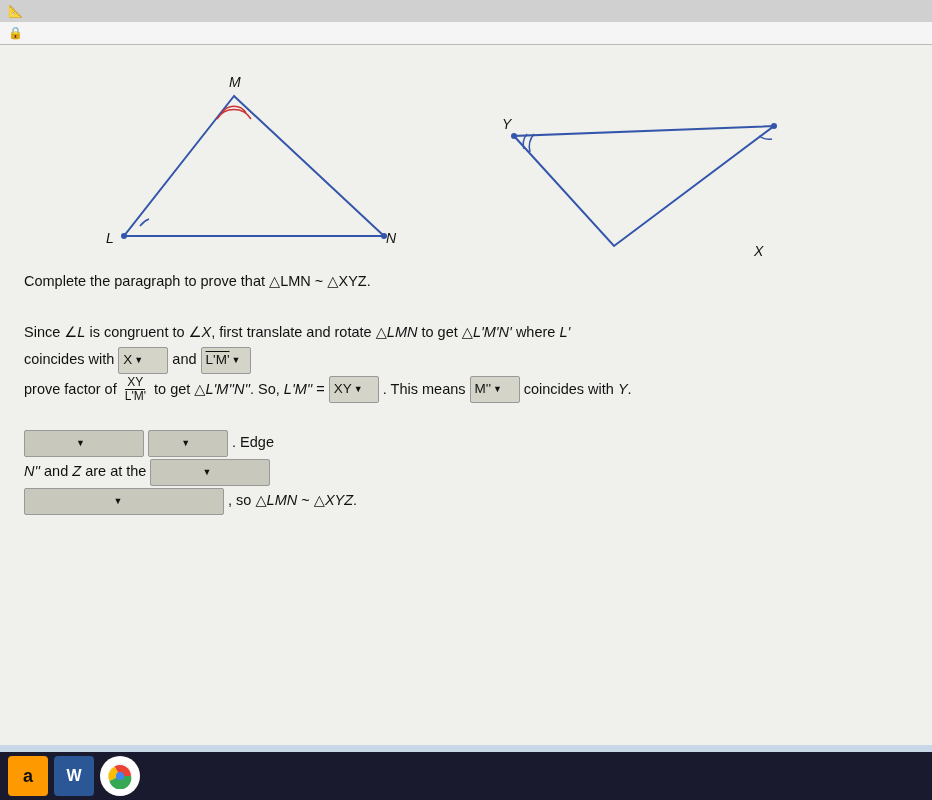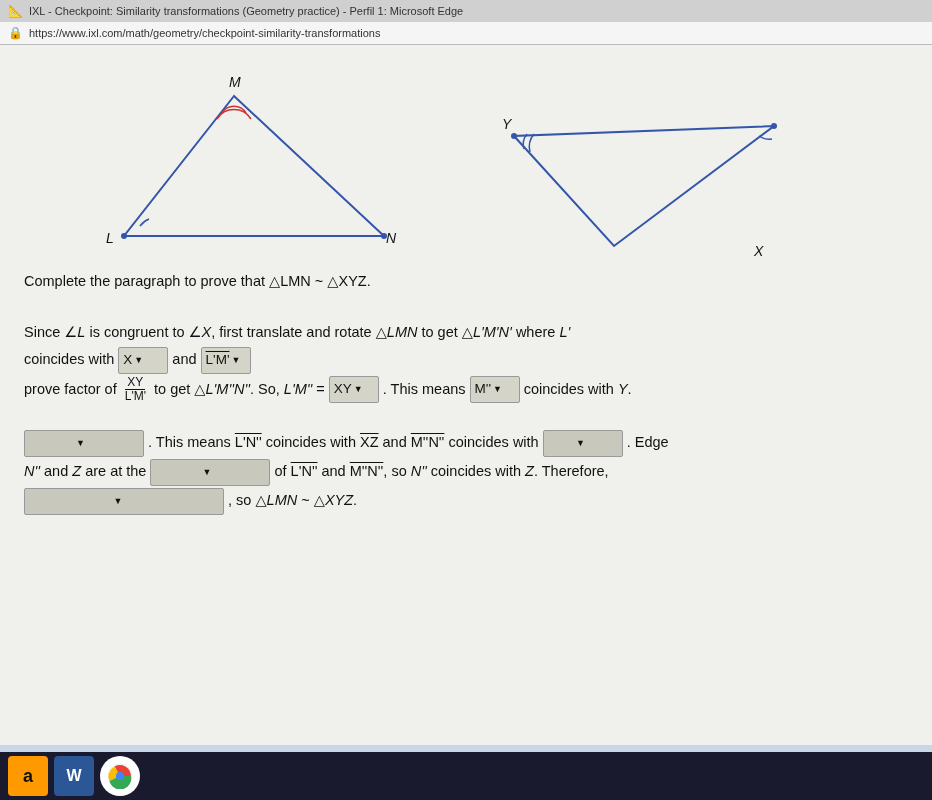--- a/index.html
+++ b/index.html
@@ -158,25 +158,23 @@
     .text-line {
       margin-bottom: 2px;
     }
   </style>
 </head>
 <body>
 
 <div class="browser-chrome">
   <div class="title-bar">
     <span style="font-size:12px;">📐</span>
-    <span>IXL - Checkpoint: Similarity transformations (Geometry practice) - Perfil 1: Microsoft Edge</span>
   </div>
   <div class="address-bar">
     <span class="lock-icon">🔒</span>
-    <span>https://www.ixl.com/math/geometry/checkpoint-similarity-transformations</span>
   </div>
 </div>
 
 <div class="main-content">
 
   <div class="diagram-area">
     <svg width="860" height="195">
 
       <polygon points="210,35 100,175 360,175" fill="none" stroke="#3355aa" stroke-width="2"></polygon>
 
@@ -254,35 +252,33 @@
     </div>
 
     <br>
 
 
     <div class="text-line">
       <span class="inline-dropdown" style="min-width:120px; background:#c8c8bc;">
         <span>&nbsp;&nbsp;&nbsp;&nbsp;&nbsp;&nbsp;&nbsp;&nbsp;&nbsp;&nbsp;&nbsp;&nbsp;</span>
         <span class="dropdown-arrow">▼</span>
       </span>
-      <span>. This means <span class="overline">L'N''</span> coincides with <span class="overline">XZ</span> and <span class="overline">M''N''</span> coincides with </span>
       <span class="inline-dropdown" style="min-width:80px; background:#c8c8bc;">
         <span>&nbsp;&nbsp;&nbsp;&nbsp;&nbsp;&nbsp;&nbsp;</span>
         <span class="dropdown-arrow">▼</span>
       </span>
       <span>. Edge</span>
     </div>
 
     <div class="text-line">
       <span><span class="math-text">N''</span> and <span class="math-text">Z</span> are at the </span>
       <span class="inline-dropdown" style="min-width:120px; background:#c8c8bc;">
         <span>&nbsp;&nbsp;&nbsp;&nbsp;&nbsp;&nbsp;&nbsp;&nbsp;&nbsp;&nbsp;&nbsp;&nbsp;</span>
         <span class="dropdown-arrow">▼</span>
       </span>
-      <span> of <span class="overline">L'N''</span> and <span class="overline">M''N''</span>, so <span class="math-text">N''</span> coincides with <span class="math-text">Z</span>. Therefore,</span>
     </div>
 
 
     <div class="text-line">
       <span class="inline-dropdown" style="min-width:200px; background:#c8c8bc;">
         <span>&nbsp;&nbsp;&nbsp;&nbsp;&nbsp;&nbsp;&nbsp;&nbsp;&nbsp;&nbsp;&nbsp;&nbsp;&nbsp;&nbsp;&nbsp;&nbsp;&nbsp;&nbsp;&nbsp;&nbsp;&nbsp;&nbsp;</span>
         <span class="dropdown-arrow">▼</span>
       </span>
       <span>, so △<span class="math-text">LMN</span> ~ △<span class="math-text">XYZ</span>.</span>
     </div>

